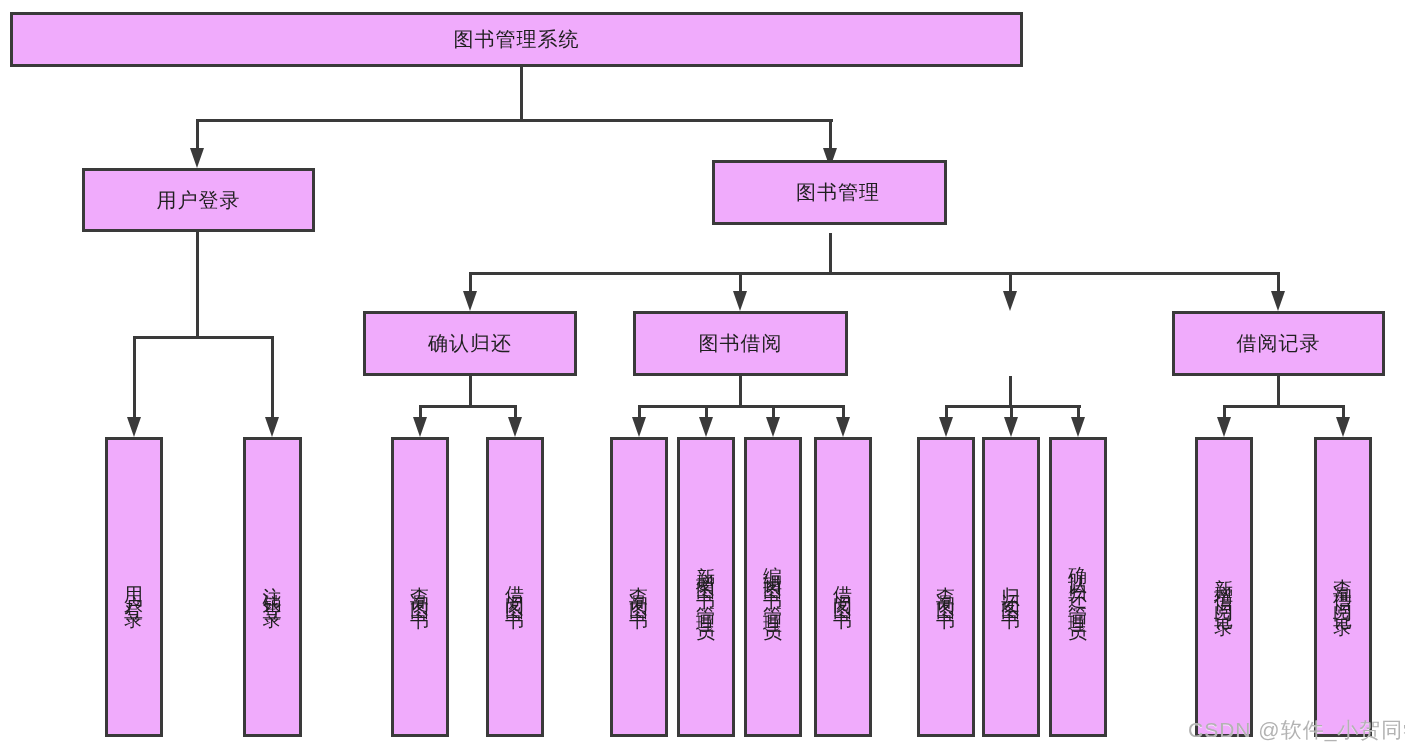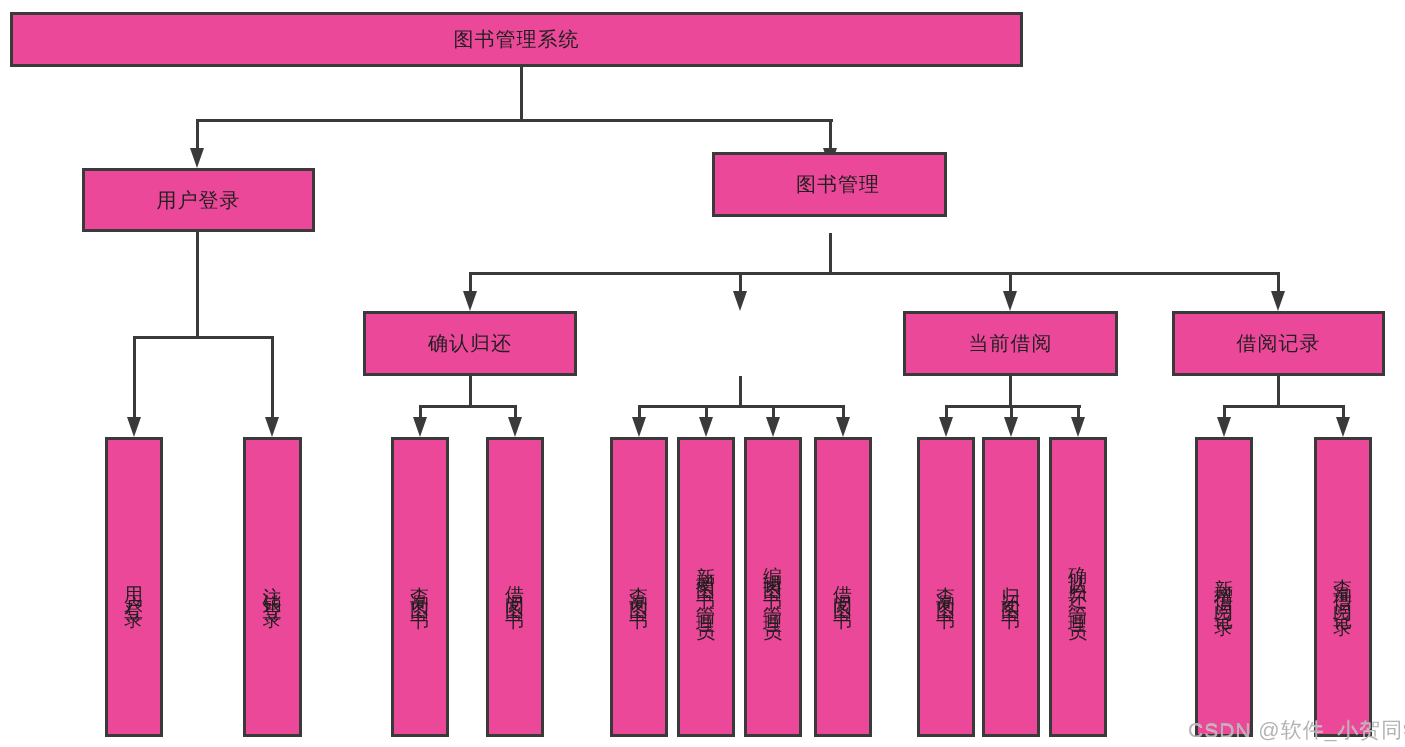--- a/index.html
+++ b/index.html
@@ -12,21 +12,21 @@
     position:relative;
     width:1405px;height:747px;
     background:#ffffff;
     overflow:hidden;
     font-family:"Liberation Sans","DejaVu Sans",sans-serif;
     color:var(--text);
   }
   .node{
     position:absolute;
     box-sizing:border-box;
-    background:#ec4899;
+    background:#f0abfc;
     border:3px solid var(--line);
     display:flex;
     align-items:center;
     justify-content:center;
     font-size:20px;
     letter-spacing:1px;
     color:var(--text);
     z-index:2;
   }
   .leaf{
@@ -66,21 +66,21 @@
   <i class="vl" style="left:520px;top:67px;height:53px;"></i>
   <i class="hl" style="left:196px;top:119px;width:637px;"></i>
   <i class="vl" style="left:196px;top:119px;height:31px;"></i>
   <i class="ar" style="left:190px;top:148px;"></i>
   <i class="vl" style="left:829px;top:119px;height:31px;"></i>
   <i class="ar" style="left:823px;top:148px;"></i>
 
   <div class="node" style="left:82px;top:168px;width:233px;height:64px;">
     <span>用户登录</span>
   </div>
-  <div class="node" style="left:712px;top:152px;width:235px;height:65px;padding-left:17px;">
+  <div class="node" style="left:712px;top:160px;width:235px;height:65px;padding-left:17px;">
     <span>图书管理</span>
   </div>
 
   <i class="vl" style="left:196px;top:232px;height:104px;"></i>
   <i class="hl" style="left:133px;top:336px;width:141px;"></i>
   <i class="vl" style="left:133px;top:336px;height:83px;"></i>
   <i class="ar" style="left:127px;top:417px;"></i>
   <i class="vl" style="left:271px;top:336px;height:83px;"></i>
   <i class="ar" style="left:265px;top:417px;"></i>
 
@@ -91,22 +91,22 @@
   <i class="vl" style="left:739px;top:272px;height:21px;"></i>
   <i class="ar" style="left:733px;top:291px;"></i>
   <i class="vl" style="left:1009px;top:272px;height:21px;"></i>
   <i class="ar" style="left:1003px;top:291px;"></i>
   <i class="vl" style="left:1277px;top:272px;height:21px;"></i>
   <i class="ar" style="left:1271px;top:291px;"></i>
 
   <div class="node" style="left:363px;top:311px;width:214px;height:65px;">
     <span>确认归还</span>
   </div>
-  <div class="node" style="left:903px;top:311px;width:215px;height:65px;">
-    <span>当前借阅</span>
+  <div class="node" style="left:633px;top:311px;width:215px;height:65px;">
+    <span>图书借阅</span>
   </div>
   <div class="node" style="left:1172px;top:311px;width:213px;height:65px;">
     <span>借阅记录</span>
   </div>
 
   <i class="vl" style="left:469px;top:376px;height:29px;"></i>
   <i class="hl" style="left:419px;top:405px;width:98px;"></i>
   <i class="vl" style="left:419px;top:405px;height:14px;"></i>
   <i class="ar" style="left:413px;top:417px;"></i>
   <i class="vl" style="left:514px;top:405px;height:14px;"></i>

